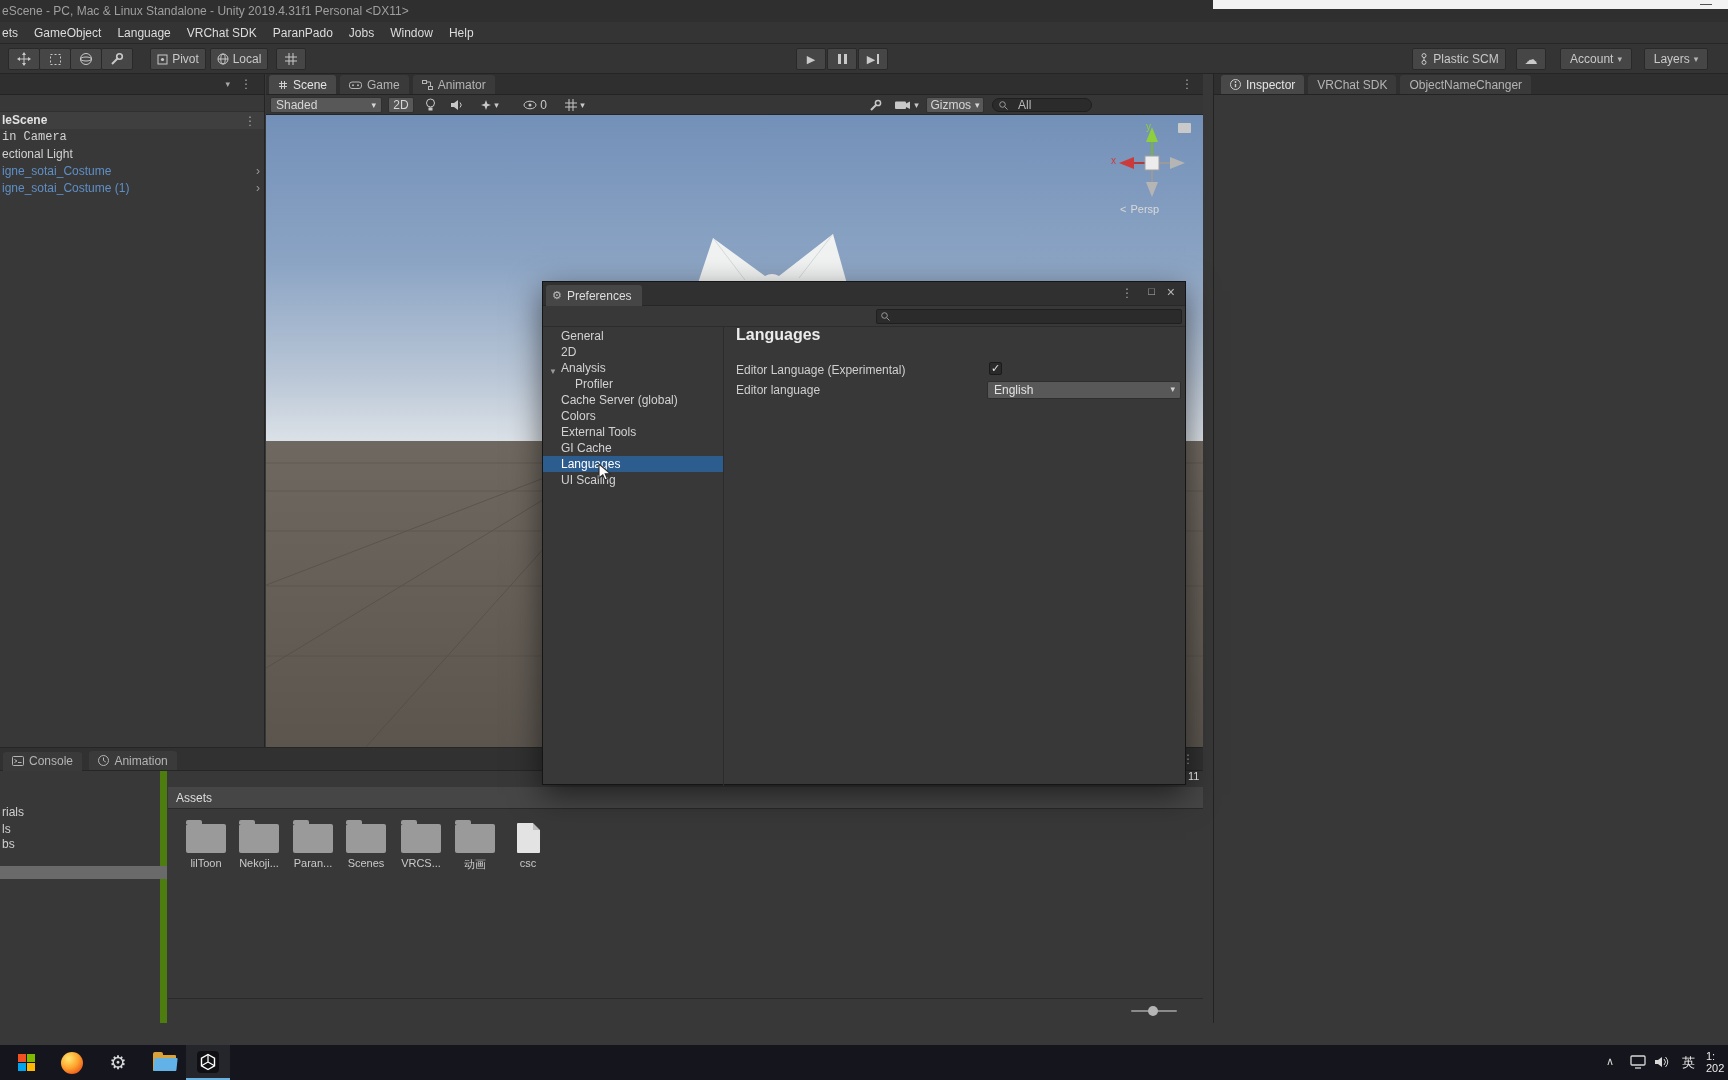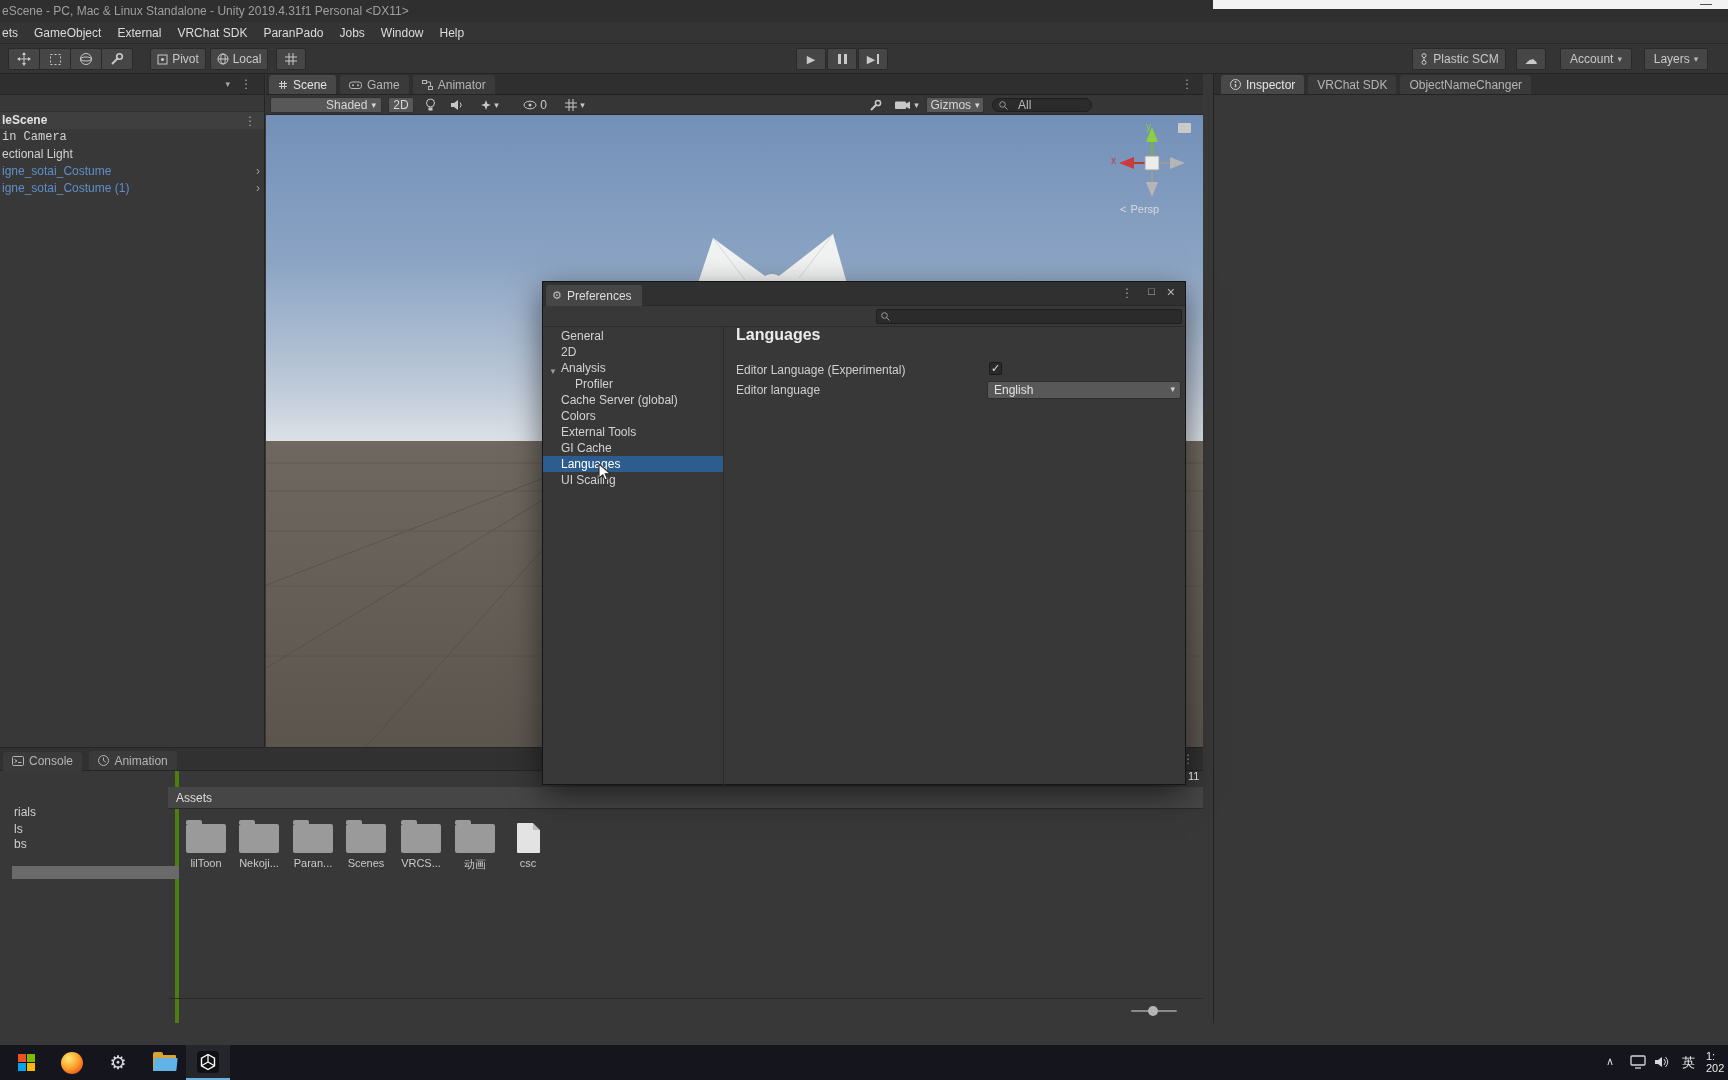--- a/index.html
+++ b/index.html
@@ -61,21 +61,21 @@
 
   <div class="r titlebar" style="left:0;top:0;width:1728px;height:22px;">
     <span class="r" style="left:2px;top:0;line-height:22px;white-space:nowrap;">eScene - PC, Mac &amp; Linux Standalone - Unity 2019.4.31f1 Personal &lt;DX11&gt;</span>
     <div class="r" style="left:1213px;top:0;width:515px;height:9px;background:#f2f2f2;"></div>
     <span class="r" style="left:1700px;top:-3px;color:#3c3c3c;font-size:12px;">—</span>
   </div>
 
   <div class="r menubar" style="left:0;top:22px;width:1728px;height:22px;">
     <span class="menu-item" style="padding-left:2px;">ets</span>
     <span class="menu-item">GameObject</span>
-    <span class="menu-item">External</span>
+    <span class="menu-item">Language</span>
     <span class="menu-item">VRChat SDK</span>
     <span class="menu-item">ParanPado</span>
     <span class="menu-item">Jobs</span>
     <span class="menu-item">Window</span>
     <span class="menu-item">Help</span>
   </div>
 
   <div class="r toolbar" style="left:0;top:44px;width:1728px;height:30px;">
     <div class="tbtn" style="left:8px;top:4px;width:32px;">
       <svg width="14" height="14">
@@ -199,21 +199,21 @@
             <rect x="0.5" y="0.5" width="4" height="3" fill="none" stroke="#b4b4b4"></rect>
             <rect x="6.5" y="6.5" width="4" height="3" fill="none" stroke="#b4b4b4"></rect>
             <path d="M4.5,2 H8.5 V6.5" fill="none" stroke="#b4b4b4"></path>
           </svg>
         <span>Animator</span>
       </div>
       <span class="r more" style="right:10px;top:3px;">⋮</span>
     </div>
 
     <div class="stool">
-      <div class="sbtn" style="left:4px;width:112px;justify-content:flex-end;padding:0 5px;">
+      <div class="sbtn" style="left:4px;width:112px;justify-content:space-between;padding:0 5px;">
         <span>Shaded</span>
         <span class="arr" style="font-size:9px;">▾</span>
       </div>
       <div class="sbtn" style="left:122px;width:26px;">
         <span>2D</span>
       </div>
       <div class="sflat" style="left:154px;width:20px;">
         <svg width="11" height="14">
             <circle cx="5.5" cy="5" r="4" fill="none" stroke="#c8c8c8"></circle>
             <rect x="3.5" y="9.5" width="4" height="3" fill="#c8c8c8"></rect>
@@ -353,21 +353,21 @@
           <circle cx="5.5" cy="5.5" r="5" fill="none" stroke="#b4b4b4"></circle>
           <path d="M5.5,2.5 V5.5 L7.8,7" stroke="#b4b4b4" fill="none"></path>
         </svg>
       <span>Animation</span>
     </div>
     <span class="r more" style="right:9px;top:4px;">⋮</span>
   </div>
   <span class="r" style="left:1188px;top:770px;font-size:11px;color:#d0d0d0;z-index:45;">11</span>
 
   <div class="r" style="left:0;top:771px;width:1203px;height:252px;background:#383838;">
-    <div class="r" style="left:12px;top:0;width:167px;height:252px;border-right:4px solid #4d7c0f;">
+    <div class="r" style="left:0;top:0;width:167px;height:252px;border-right:7px solid #4d7c0f;">
       <div class="r" style="left:2px;top:33px;height:16px;line-height:16px;white-space:nowrap;"><span>rials</span></div>
       <div class="r" style="left:2px;top:50px;height:16px;line-height:16px;white-space:nowrap;"><span>ls</span></div>
       <div class="r" style="left:2px;top:65px;height:16px;line-height:16px;white-space:nowrap;"><span>bs</span></div>
       <div class="r" style="left:0;top:95px;width:167px;height:13px;background:#6a6a6a;"></div>
     </div>
     <div class="r" style="left:168px;top:16px;width:1035px;height:22px;background:#464646;border-bottom:1px solid #2a2a2a;">
       <span class="r" style="left:8px;line-height:22px;color:#dedede;">Assets</span>
     </div>
     <div class="cell" style="left:181px;top:48px;">
       <div class="folder"></div>

